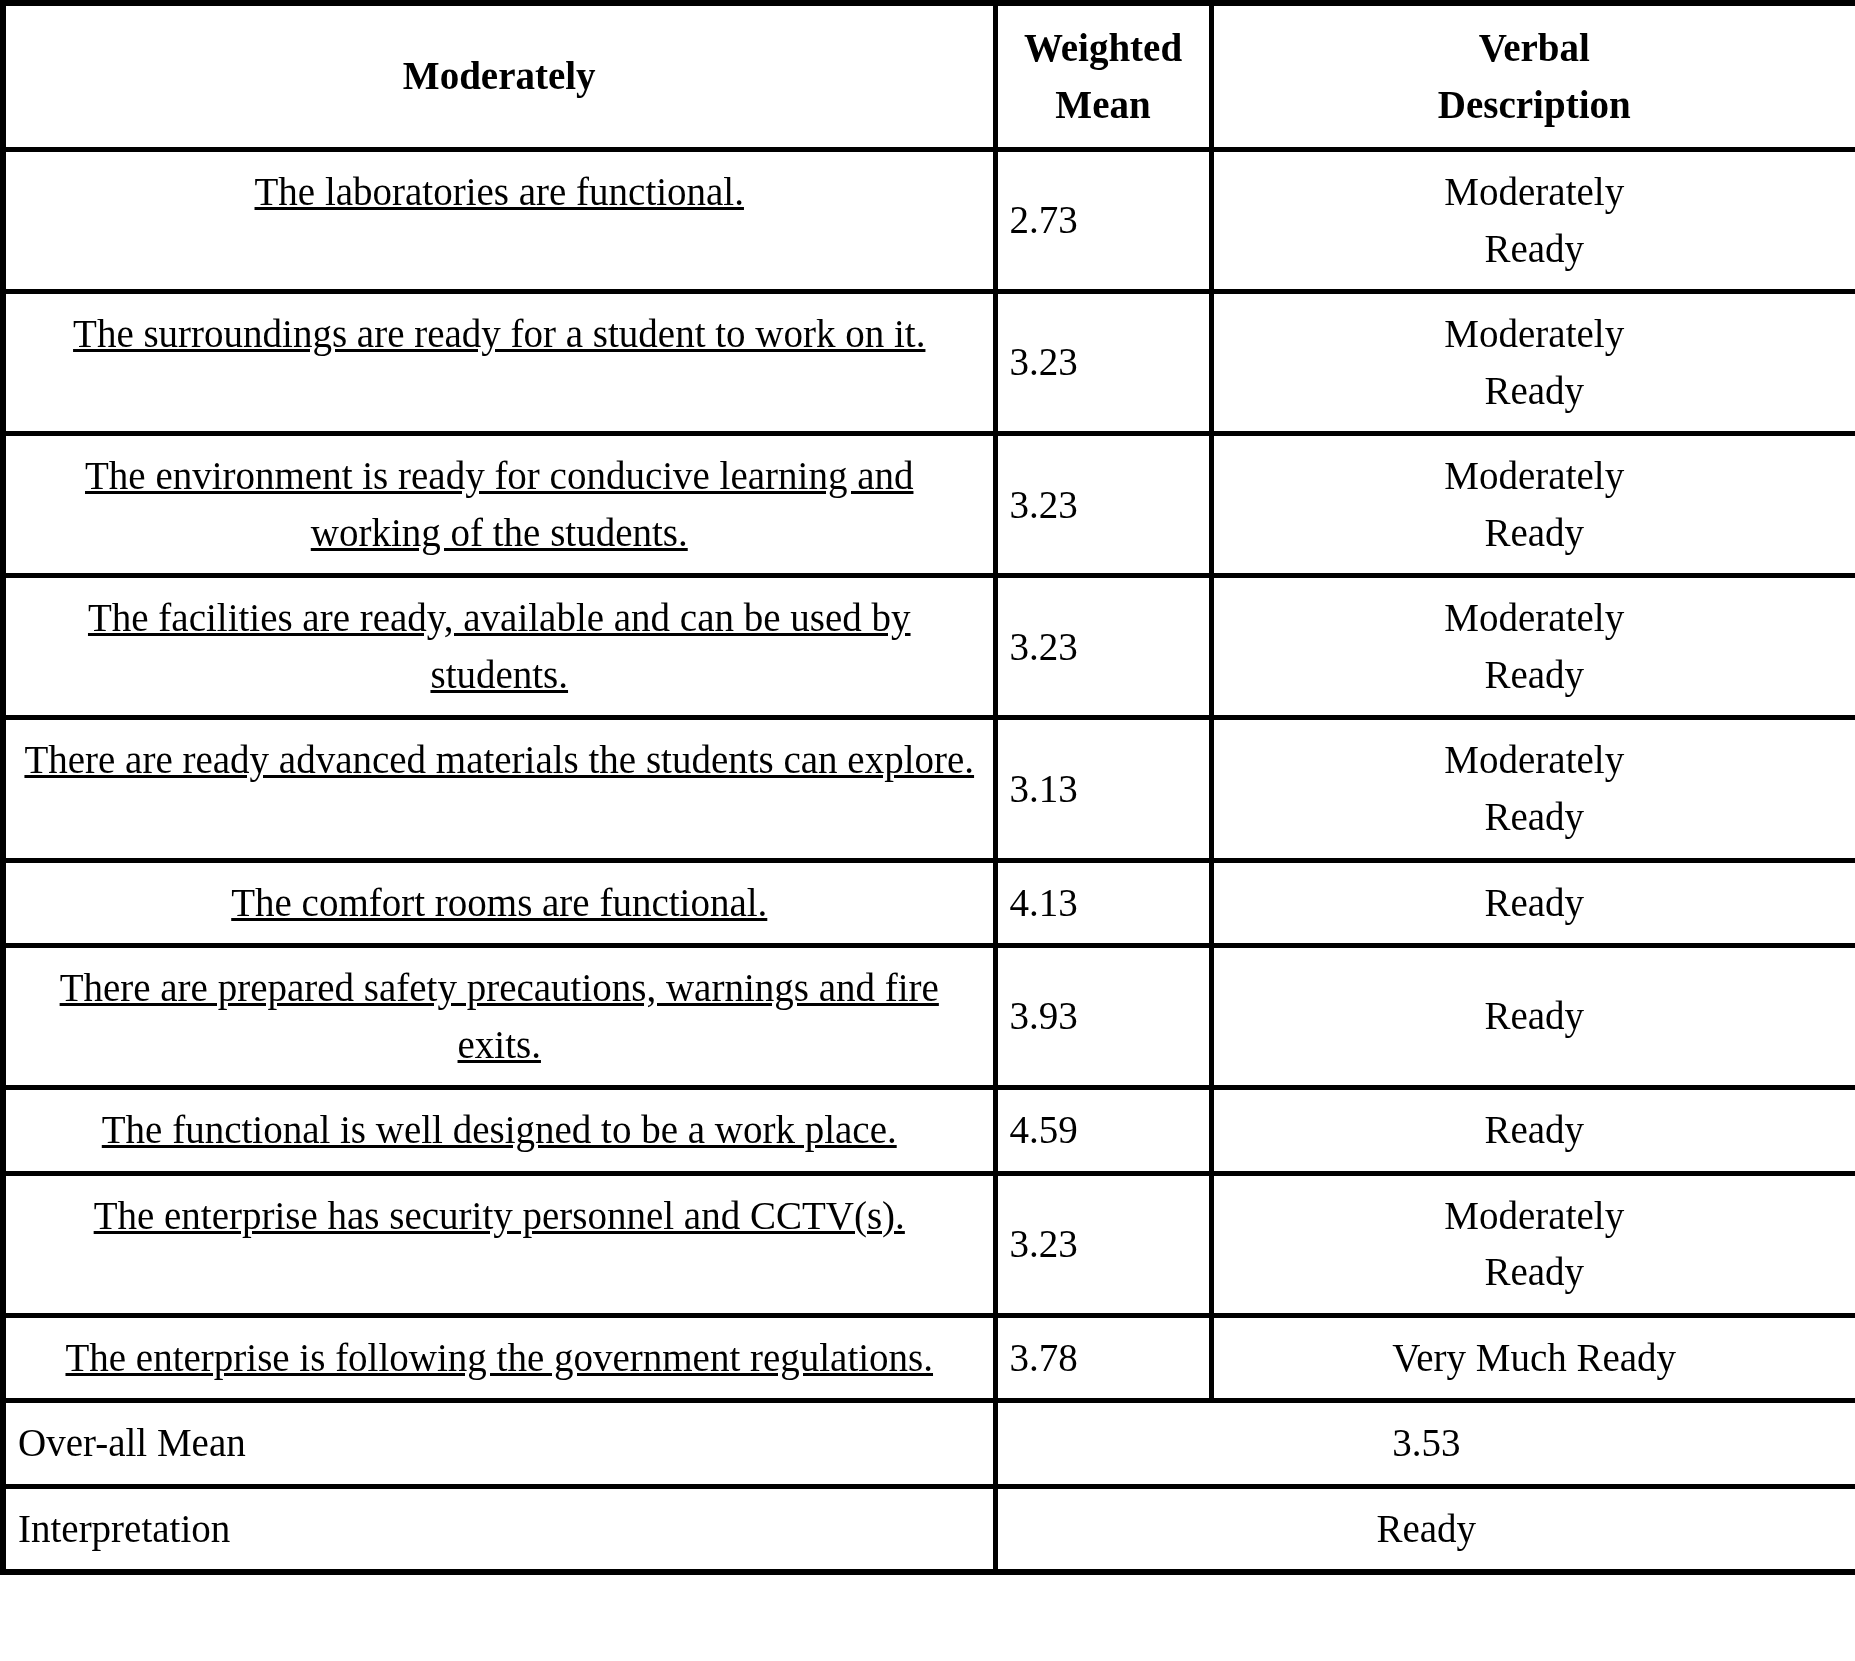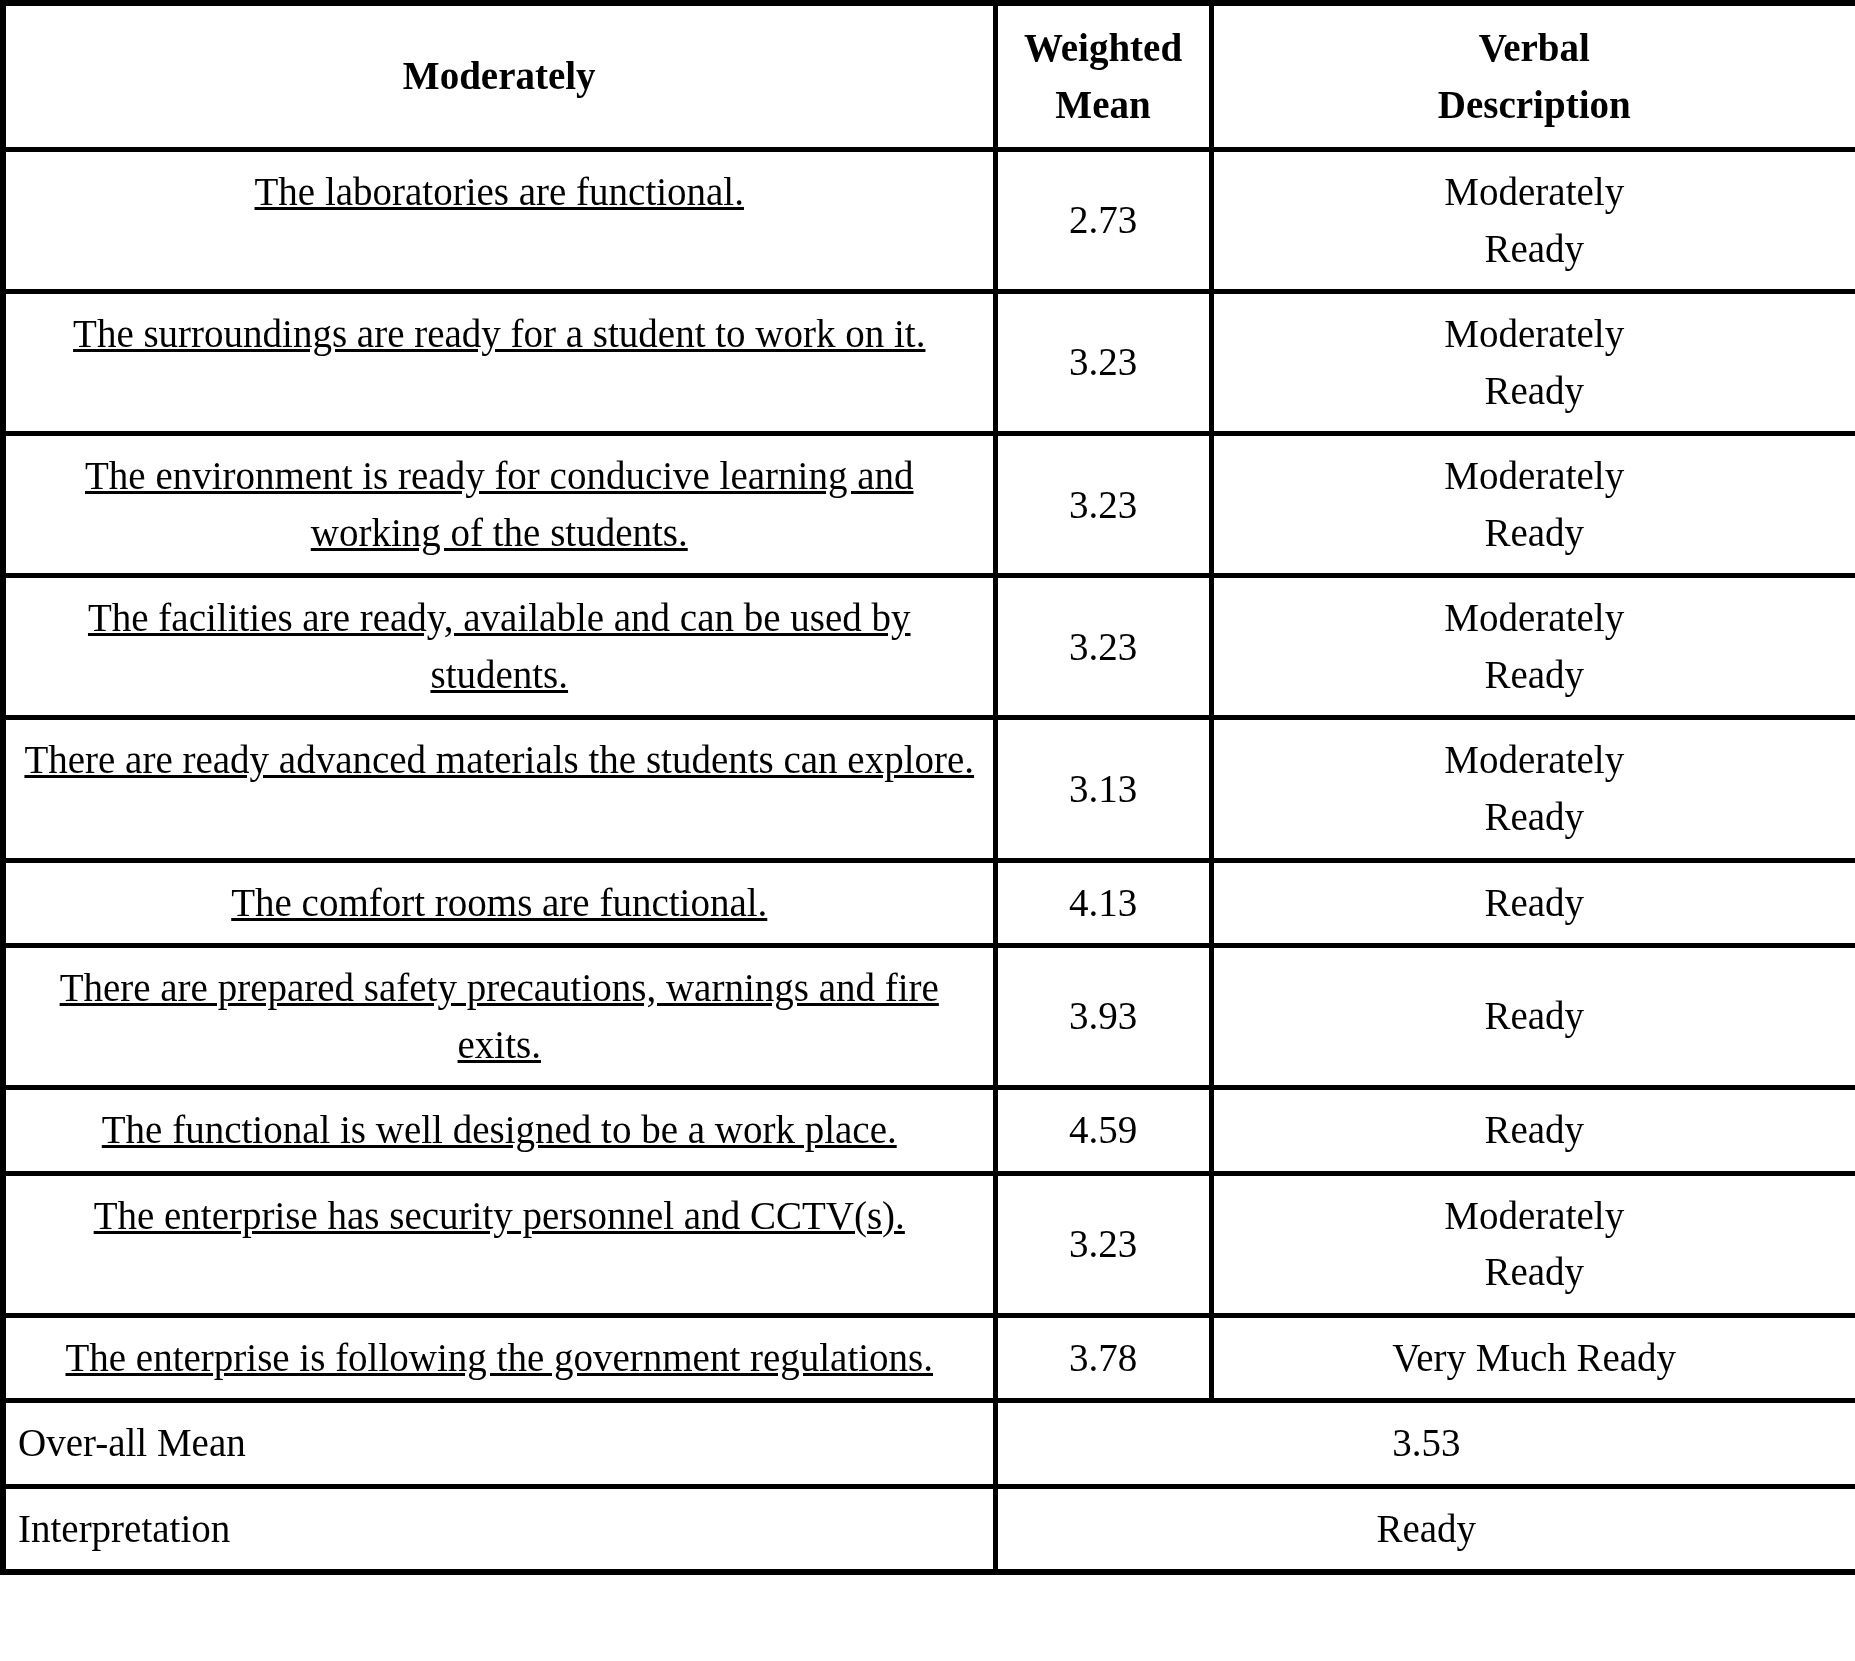--- a/index.html
+++ b/index.html
@@ -35,21 +35,21 @@
     padding: 14px 8px;
   }
   td.stmt {
     text-align: center;
     vertical-align: top;
     padding-left: 10px;
     padding-right: 24px;
     text-decoration: underline;
   }
   td.num {
-    text-align: center;
+    text-align: left;
     vertical-align: middle;
   }
   td.desc {
     text-align: center;
     vertical-align: middle;
   }
   td.footer-label {
     vertical-align: middle;
   }
   td.footer-value {

